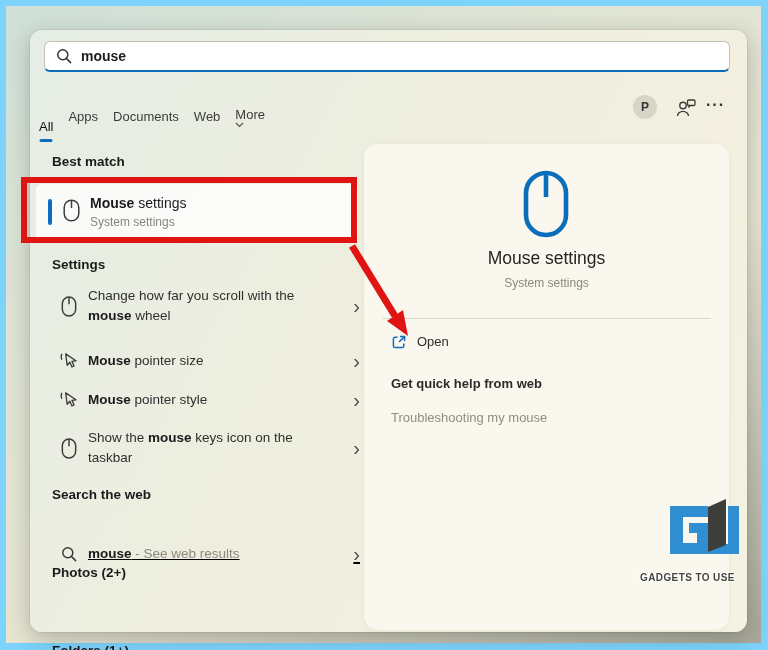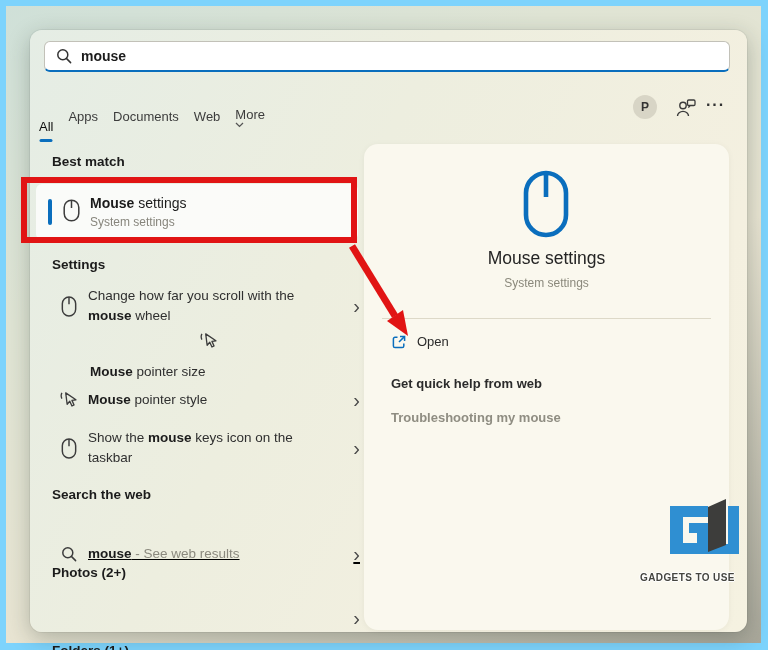--- a/index.html
+++ b/index.html
@@ -63,41 +63,41 @@
   .best-item .micon { position: absolute; left: 27px; top: 15px; }
   .best-item .btitle { position: absolute; left: 54px; top: 11px; font-size: 14px; color: #1c1c1c; }
   .best-item .bsub { position: absolute; left: 54px; top: 31px; font-size: 12px; color: #87857c; }
 
   .lrow { position: absolute; left: 28px; width: 302px; display: flex; align-items: center; gap: 8px; }
   .lrow .ric { width: 22px; flex: 0 0 22px; display: flex; justify-content: center; }
   .lrow .rtext { width: 238px; flex: 0 0 238px; font-size: 13.5px; line-height: 20px; color: #2f2f2f; }
   .lrow .chevR { margin-left: auto; color: #4a4a4a; font-size: 20px; line-height: 1; font-weight: 400; }
   .lrow .chevR::before { content: "›"; }
   .row-1 { top: 254px; height: 44px; }
-  .row-2 { top: 302px; height: 24px; flex-direction: column; }
+  .row-2 { top: 319px; height: 24px; }
   .row-3 { top: 358px; height: 24px; }
   .row-4 { top: 396px; height: 44px; }
   .row-web { top: 512px; height: 24px; text-decoration: underline; }
 
   .seg-b { font-weight: 700; color: #1b1b1b; }
   .seg-m { color: #8b897e; font-weight: 400; }
 
   
   .card { position: absolute; left: 334px; top: 114px; width: 365px; height: 486px;
           background: #faf8ee; border-radius: 14px; box-shadow: 0 1px 6px rgba(0,0,0,.05); }
   .card .bigmouse { position: absolute; left: 159px; top: 26px; }
   .card .ctitle { position: absolute; top: 104px; width: 100%; text-align: center;
           font-size: 17.5px; font-weight: 400; color: #242424; }
   .card .csub { position: absolute; top: 132px; width: 100%; text-align: center;
           font-size: 12px; color: #8a887b; }
   .card .divider { position: absolute; top: 174px; left: 18px; right: 18px; height: 1px; background: #ddd9c8; }
   .card .openrow { position: absolute; left: 27px; top: 190px; display: flex; align-items: flex-start; gap: 10px;
           font-size: 13px; color: #2b2b2b; }
   .card .quick { position: absolute; left: 27px; top: 232px; font-size: 13px; font-weight: 600; color: #2b2b2b; }
-  .card .trouble { position: absolute; left: 27px; top: 266px; font-size: 13px; color: #8f8d82; font-weight: bold; }
+  .card .trouble { position: absolute; left: 27px; top: 266px; font-size: 13px; color: #8f8d82; }
 
   
   .annotations { position: absolute; inset: 0; pointer-events: none; color: var(--annotation); }
 
   
   .watermark { position: absolute; left: 640px; top: 498px; width: 118px; pointer-events: none; }
   .watermark .logo { display: block; margin-left: 28px; }
   .watermark .wlabel { margin-top: 14px; text-align: left; font-size: 10px; font-weight: 900;
       color: #45453f; letter-spacing: .4px;
       text-shadow: 1px 0 0 #fff, -1px 0 0 #fff, 0 1px 0 #fff, 0 -1px 0 #fff; }

